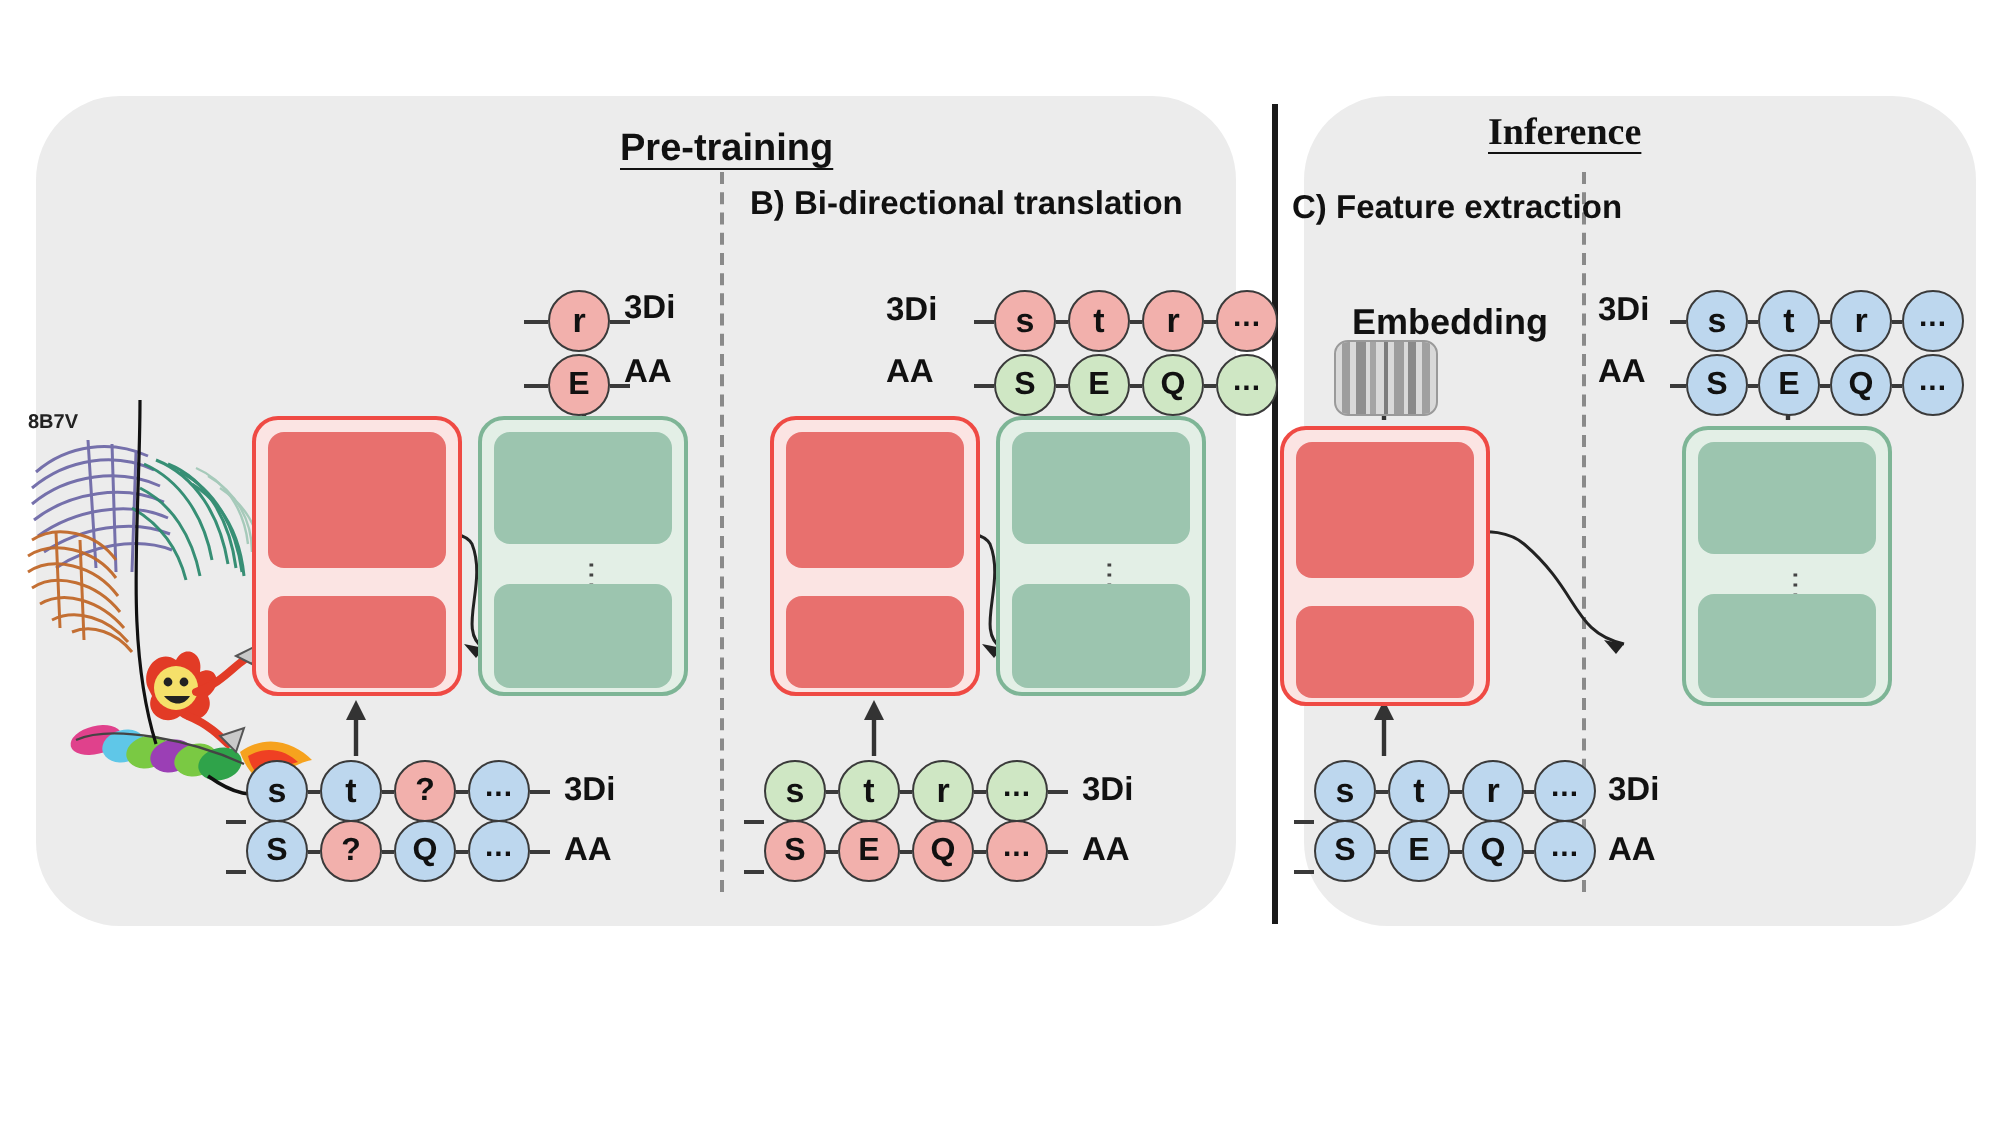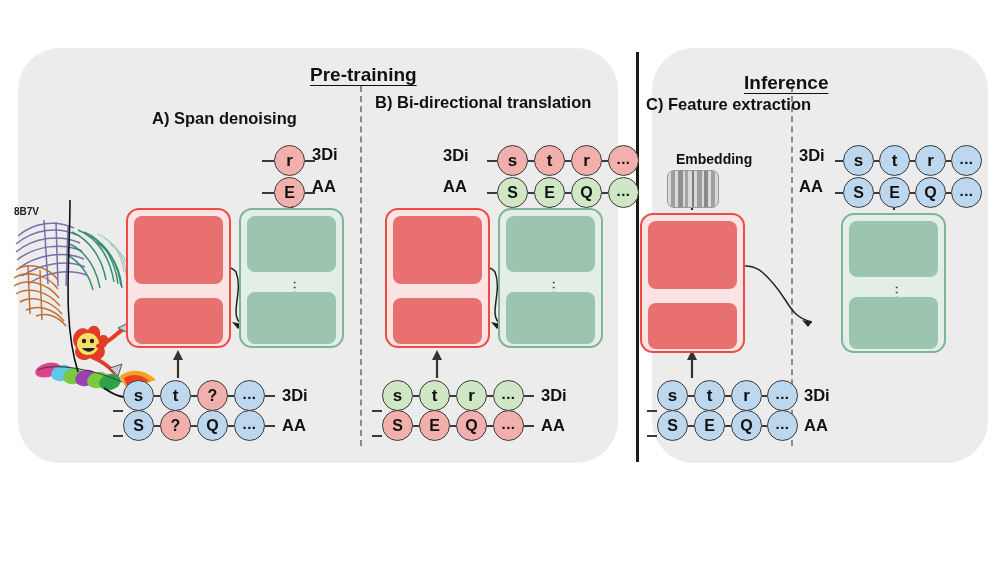--- a/index.html
+++ b/index.html
@@ -20,21 +20,21 @@
   
   .section-title{position:absolute;font-size:19px;font-weight:bold;
                  text-decoration:underline;text-underline-offset:4px;
                  white-space:nowrap;}
   .panel-title{position:absolute;font-size:16.5px;font-weight:bold;
                white-space:nowrap;line-height:1.15;}
   .panel-title.center{text-align:center;}
 
   
   .rowlab{position:absolute;font-size:16.5px;font-weight:bold;white-space:nowrap;}
-  .emb-lab{position:absolute;font-size:14px;font-weight:bold;white-space:nowrap;}
+  .emb-lab{position:absolute;font-size:18px;font-weight:bold;white-space:nowrap;}
 
   
   .tok{position:absolute;width:31px;height:31px;border-radius:50%;
        border:1.6px solid #3a3a3a;display:flex;align-items:center;
        justify-content:center;font-size:16px;font-weight:bold;
        box-sizing:border-box;line-height:1;}
   .tok.dots{font-size:15px;letter-spacing:0.5px;padding-bottom:5px;}
   .tok.blue{background:#bdd7ee;}
   .tok.pink{background:#f2b0ac;}
   .tok.green{background:#cfe7c4;}
@@ -80,23 +80,22 @@
 <div class="stage">
 
   <div class="panel-bg" id="bg-pretrain"></div>
   <div class="panel-bg" id="bg-infer"></div>
 
   <div class="sep-solid" style="left:636px;top:52px;height:410px;"></div>
   <div class="sep-dashed" style="left:360px;top:86px;height:360px;"></div>
   <div class="sep-dashed" style="left:791px;top:86px;height:360px;"></div>
 
   <div class="section-title" style="left:310px;top:64px;">Pre-training</div>
-  <div class="section-title" style="left:744px;top:72px;">Inference</div>
-
-  <div class="panel-title" style="left:152px;top:109px;">A) Span denoising</div>
+  <div class="section-title" style="left:744px;top:56px;font-family:Liberation Serif, serif;">Inference</div>
+
   <div class="panel-title" style="left:375px;top:93px;">B) Bi-directional translation</div>
   <div class="panel-title center" style="left:646px;top:95px;width:140px;">C) Feature extraction</div>
 
   <div class="pdbid" style="left:14px;top:206px;font-weight:bold;">8B7V</div>
 
   <svg class="ov">
     <g transform="translate(14,214)">
       <g stroke="#6f6aa8" stroke-width="1.5" fill="none" opacity="0.95">
         <path d="M4,22 C20,8 42,6 60,14"></path>
           <path d="M2,30 C20,15 44,12 63,21"></path>

